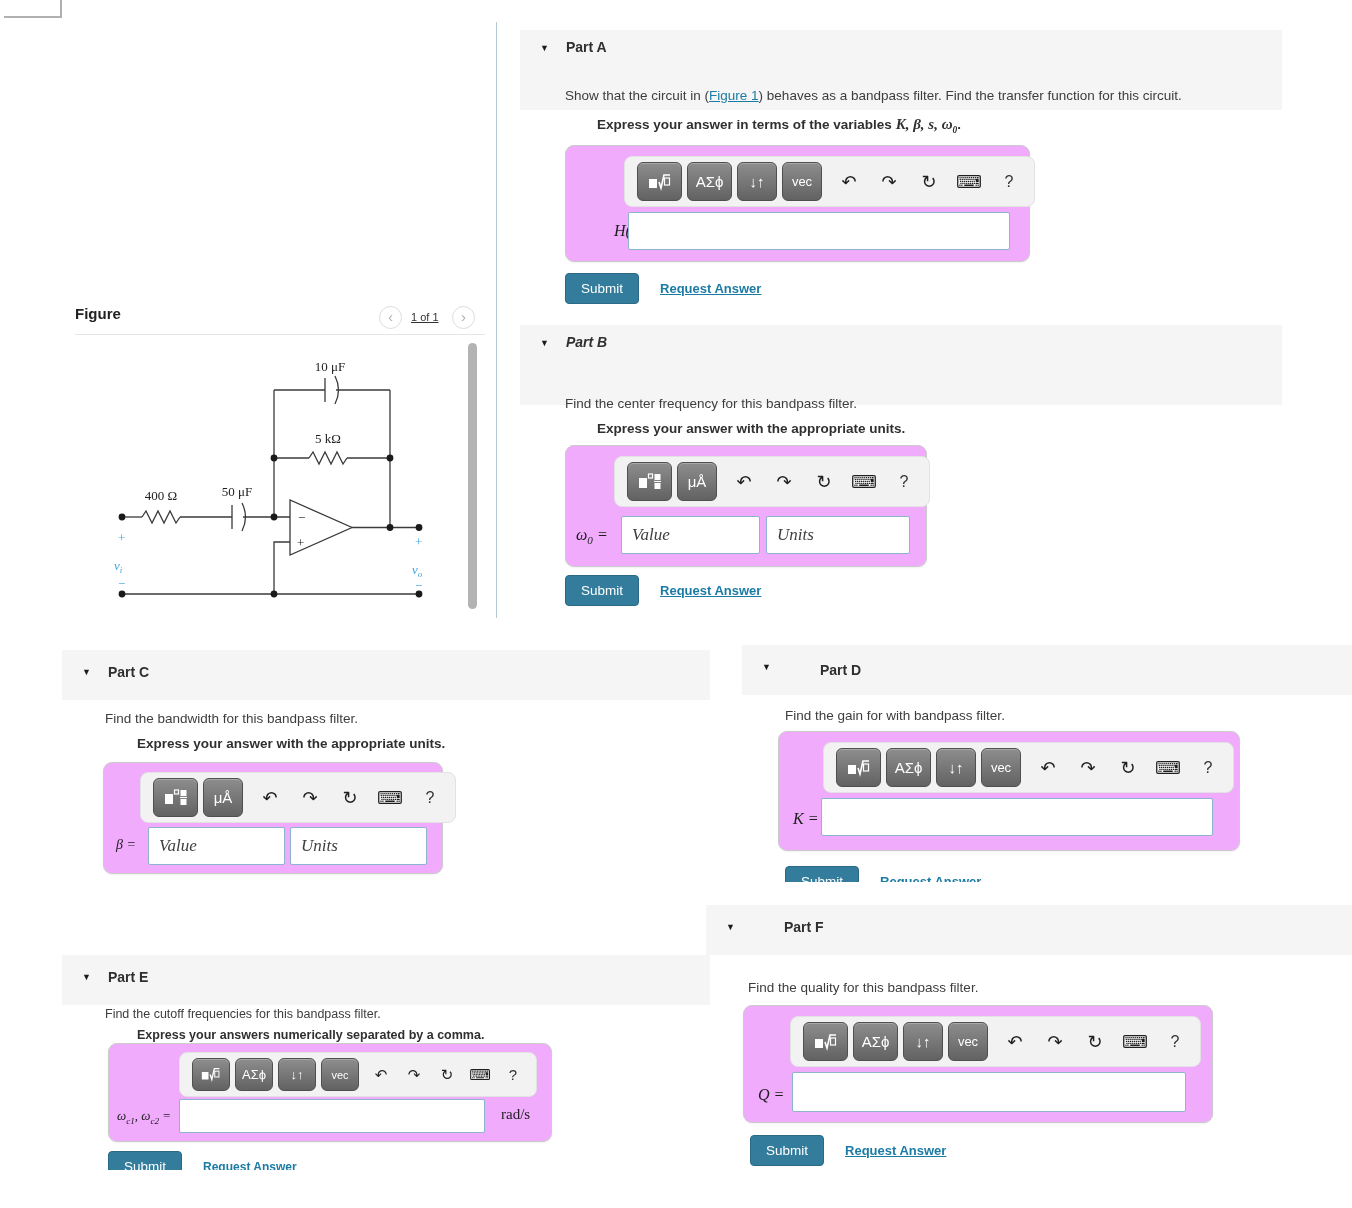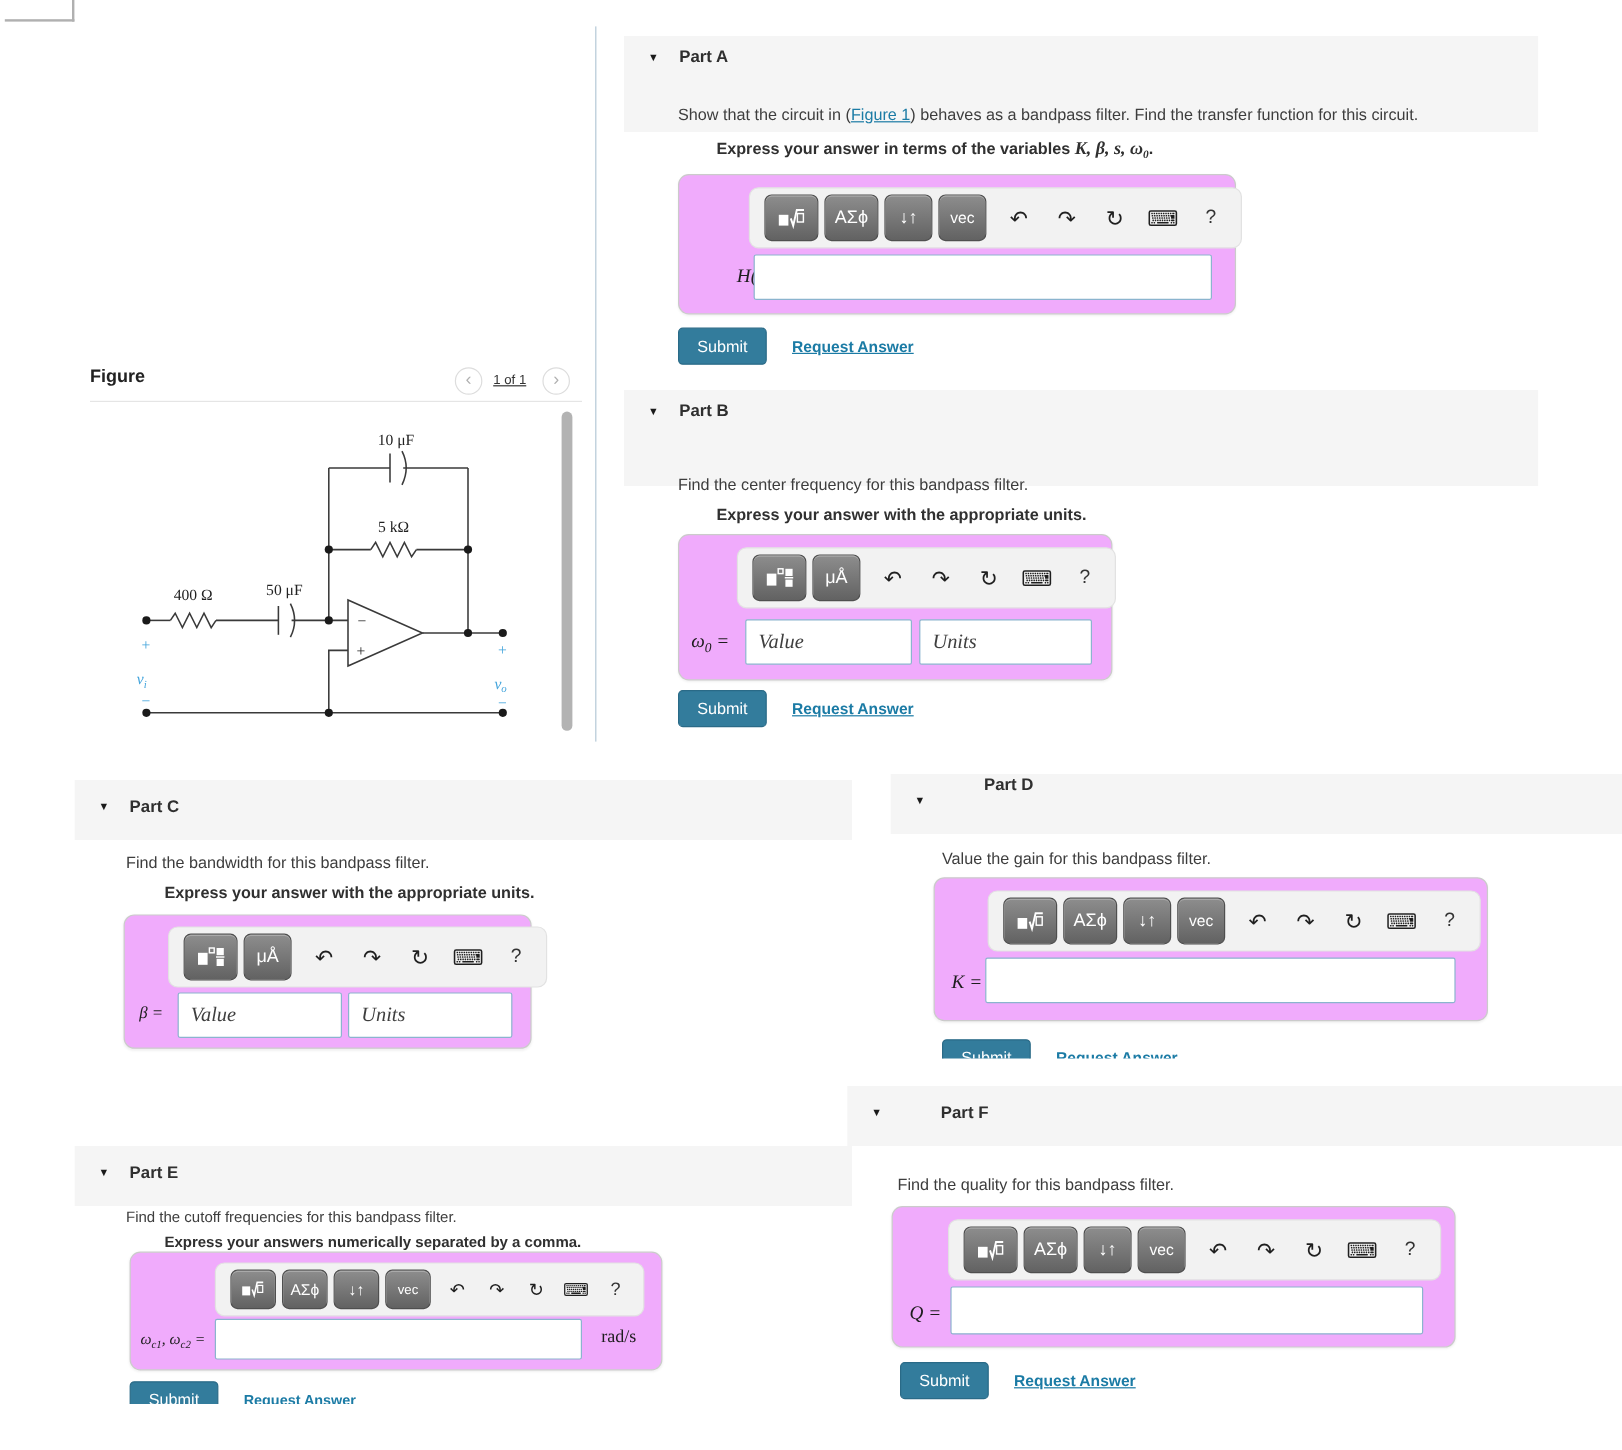--- a/index.html
+++ b/index.html
@@ -151,21 +151,21 @@
   </div>
   <div class="submit-row" style="left:45px; top:243px;">
     <button class="submit-btn">Submit</button>
     <a class="link req-link">Request Answer</a>
   </div>
 </div>
 
 <div class="wrapper" style="left:520px; top:325px; width:762px; height:293px;">
   <div class="part-header" style="height:80px;">
     <span class="tri" style="left:20px; top:13px;">▼</span>
-    <span class="part-title" style="left:46px; top:9px;">Part B</span>
+    <span class="part-title" style="left:46px; top:9px;font-style:italic;">Part B</span>
   </div>
   <div class="prompt" style="left:45px; top:71px;">Find the center frequency for this bandpass filter.</div>
   <div class="instruction" style="left:45px; top:96px;">Express your answer with the appropriate units.</div>
   <div class="panel" style="left:45px; top:120px; width:362px; height:122px;">
     <div class="toolbar" style="left:48px; top:10px;">
       <button class="tbtn">
         <svg width="24" height="20" viewBox="0 0 24 20">
             <rect x="1" y="6" width="8" height="10" fill="#fff"></rect>
             <rect x="10.5" y="2" width="4" height="4" fill="none" stroke="#fff" stroke-width="1.2"></rect>
             <rect x="16.5" y="2" width="6" height="6" fill="#fff"></rect>
@@ -217,23 +217,23 @@
     </div>
     <span class="eq-label" style="left:12px; top:74px; font-size:14px;">β =</span>
     <input class="ans-input" style="left: 44px; top: 64px; width: 137px; height: 38px;" placeholder="Value">
     <input class="ans-input" style="left: 186px; top: 64px; width: 137px; height: 38px;" placeholder="Units">
   </div>
 </div>
 
 <div class="wrapper" style="left:742px; top:645px; width:610px; height:237px;">
   <div class="part-header" style="height:50px;">
     <span class="tri" style="left:20px; top:17px;">▼</span>
-    <span class="part-title" style="left:46px; top:0;padding-left:32px;">Part D</span>
-  </div>
-  <div class="prompt" style="left:43px; top:63px;">Value the gain for this bandpass filter.</div>
+    <span class="part-title" style="left:46px; top:17px;padding-left:32px;">Part D</span>
+  </div>
+  <div class="prompt" style="left:43px; top:63px;">Find the gain for with bandpass filter.</div>
   <div class="panel" style="left:36px; top:86px; width:462px; height:120px;">
     <div class="toolbar" style="left:44px; top:10px;">
       <button class="tbtn">
         <svg width="24" height="20" viewBox="0 0 24 20">
             <rect x="1" y="7" width="8" height="9" fill="#fff"></rect>
             <path d="M11,10 L13,16 L16,3 L22,3" stroke="#fff" stroke-width="1.6" fill="none"></path>
             <rect x="16.5" y="6" width="5" height="7" fill="none" stroke="#fff" stroke-width="1.2"></rect>
           </svg>
       </button>
       <button class="tbtn">ΑΣϕ</button>

